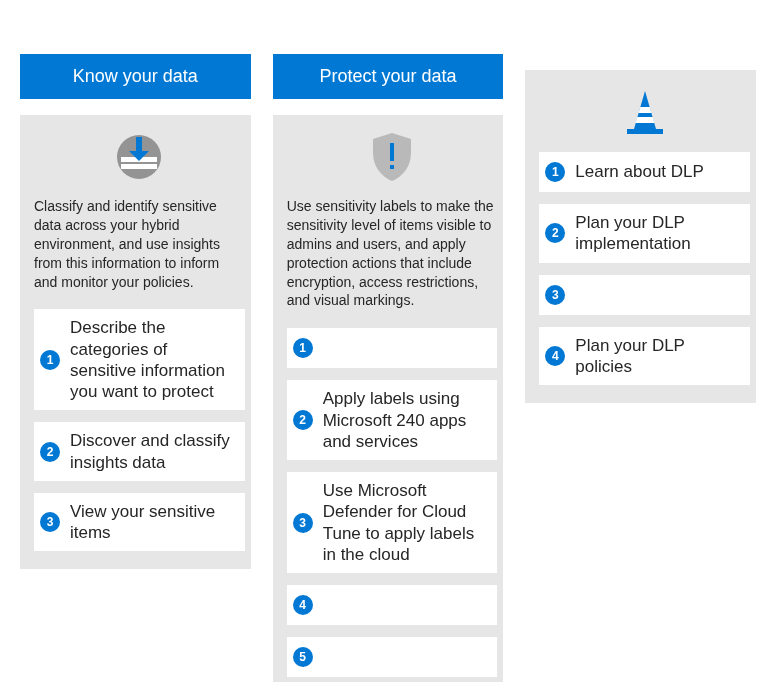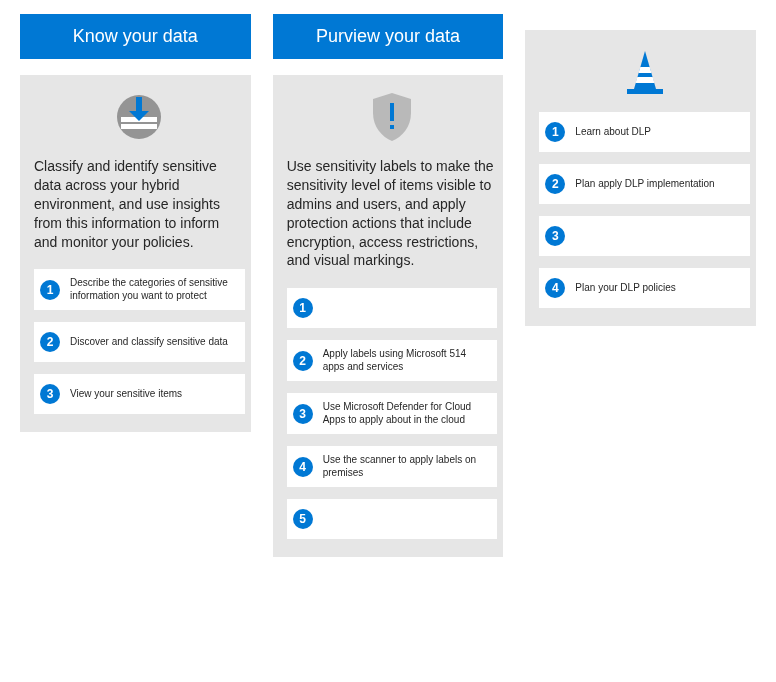--- a/index.html
+++ b/index.html
@@ -21,20 +21,21 @@
     padding: 14px 20px 20px 20px;
     box-sizing: border-box;
     display: flex;
     gap: 22px;
     align-items: flex-start;
   }
   .column {
     flex: 1 1 0;
     display: flex;
     flex-direction: column;
+    margin-top: 40px;
   }
   .col-header {
     background: var(--accent);
     color: #ffffff;
     text-align: center;
     font-size: 18px;
     padding: 12px 6px;
     font-weight: 400;
   }
   .panel {
@@ -72,21 +73,21 @@
     background: var(--accent);
     color: #ffffff;
     display: flex;
     align-items: center;
     justify-content: center;
     font-size: 12px;
     font-weight: 600;
     margin-right: 10px;
   }
   .step-label {
-    font-size: 10px;
+    font-size: 17px;
     line-height: 1.25;
   }
 </style>
 </head>
 <body>
 
 <div class="page">
 
   <div class="column">
     <div class="col-header">Know your data</div>
@@ -102,55 +103,54 @@
         </svg>
       </div>
       <div class="desc">Classify and identify sensitive data across your hybrid environment, and use insights from this information to inform and monitor your policies.</div>
 
       <div class="step">
         <div class="badge">1</div>
         <div class="step-label">Describe the categories of sensitive information you want to protect</div>
       </div>
       <div class="step">
         <div class="badge">2</div>
-        <div class="step-label">Discover and classify sensitive data</div>
+        <div class="step-label">Discover and classify insights data</div>
       </div>
       <div class="step">
         <div class="badge">3</div>
         <div class="step-label">View your sensitive items</div>
       </div>
     </div>
   </div>
 
   <div class="column">
-    <div class="col-header">Purview your data</div>
+    <div class="col-header">Protect your data</div>
     <div class="panel">
       <div class="icon-wrap">
         <svg width="46" height="52" viewBox="0 0 46 52">
           <path d="M23 2 L42 8 V22 C42 36 33 46 23 50 C13 46 4 36 4 22 V8 Z" fill="#b9b9b9"></path>
           <rect x="21" y="12" width="4" height="18" fill="#0078d4"></rect>
           <rect x="21" y="34" width="4" height="4" fill="#0078d4"></rect>
         </svg>
       </div>
       <div class="desc">Use sensitivity labels to make the sensitivity level of items visible to admins and users, and apply protection actions that include encryption, access restrictions, and visual markings.</div>
 
       <div class="step">
         <div class="badge">1</div>
       </div>
       <div class="step">
         <div class="badge">2</div>
-        <div class="step-label">Apply labels using Microsoft 514 apps and services</div>
+        <div class="step-label">Apply labels using Microsoft 240 apps and services</div>
       </div>
       <div class="step">
         <div class="badge">3</div>
-        <div class="step-label">Use Microsoft Defender for Cloud Apps to apply about in the cloud</div>
+        <div class="step-label">Use Microsoft Defender for Cloud Tune to apply labels in the cloud</div>
       </div>
       <div class="step">
         <div class="badge">4</div>
-        <div class="step-label">Use the scanner to apply labels on premises</div>
       </div>
       <div class="step">
         <div class="badge">5</div>
       </div>
     </div>
   </div>
 
   <div class="column">
     <div class="panel">
       <div class="icon-wrap">
@@ -161,21 +161,21 @@
           <polygon points="16.3,30 31.7,30 33.5,36 14.5,36" fill="#ffffff"></polygon>
         </svg>
       </div>
 
       <div class="step">
         <div class="badge">1</div>
         <div class="step-label">Learn about DLP</div>
       </div>
       <div class="step">
         <div class="badge">2</div>
-        <div class="step-label">Plan apply DLP implementation</div>
+        <div class="step-label">Plan your DLP implementation</div>
       </div>
       <div class="step">
         <div class="badge">3</div>
       </div>
       <div class="step">
         <div class="badge">4</div>
         <div class="step-label">Plan your DLP policies</div>
       </div>
     </div>
   </div>

